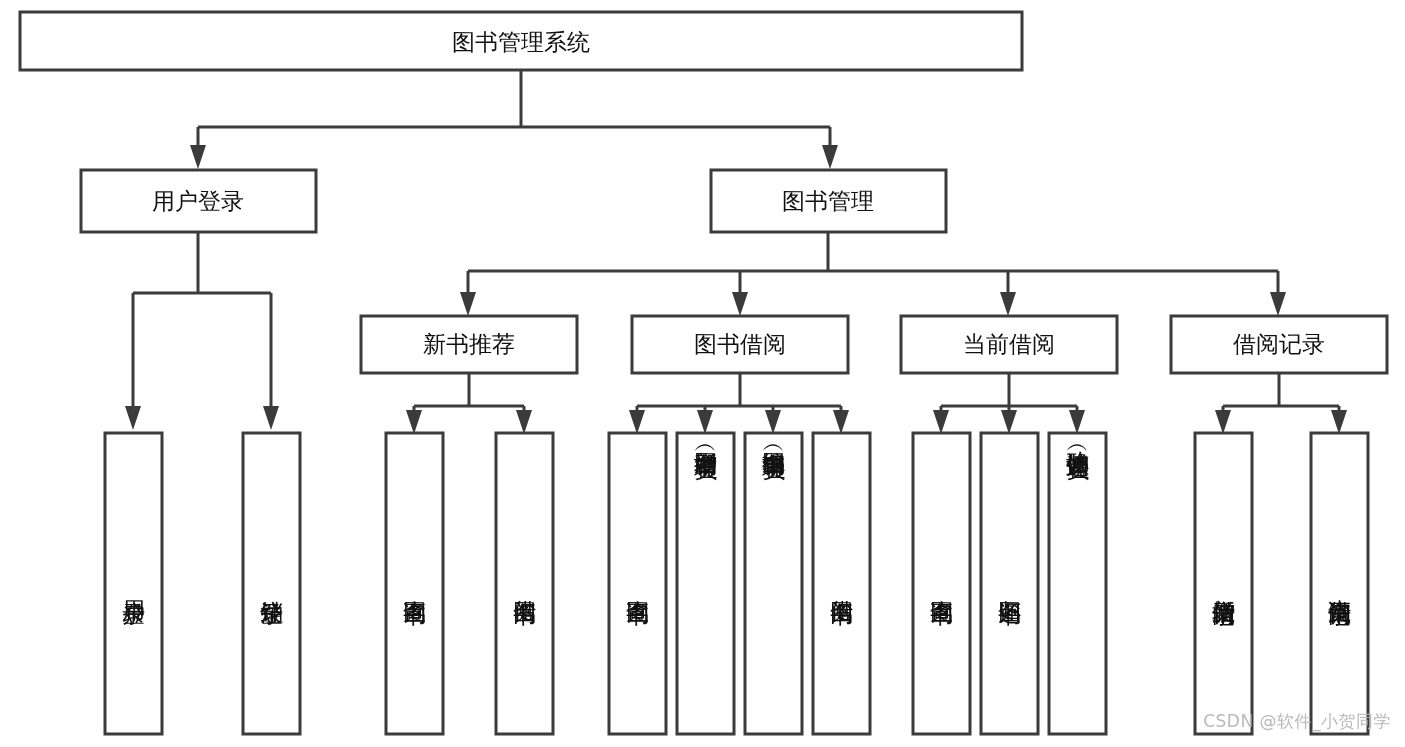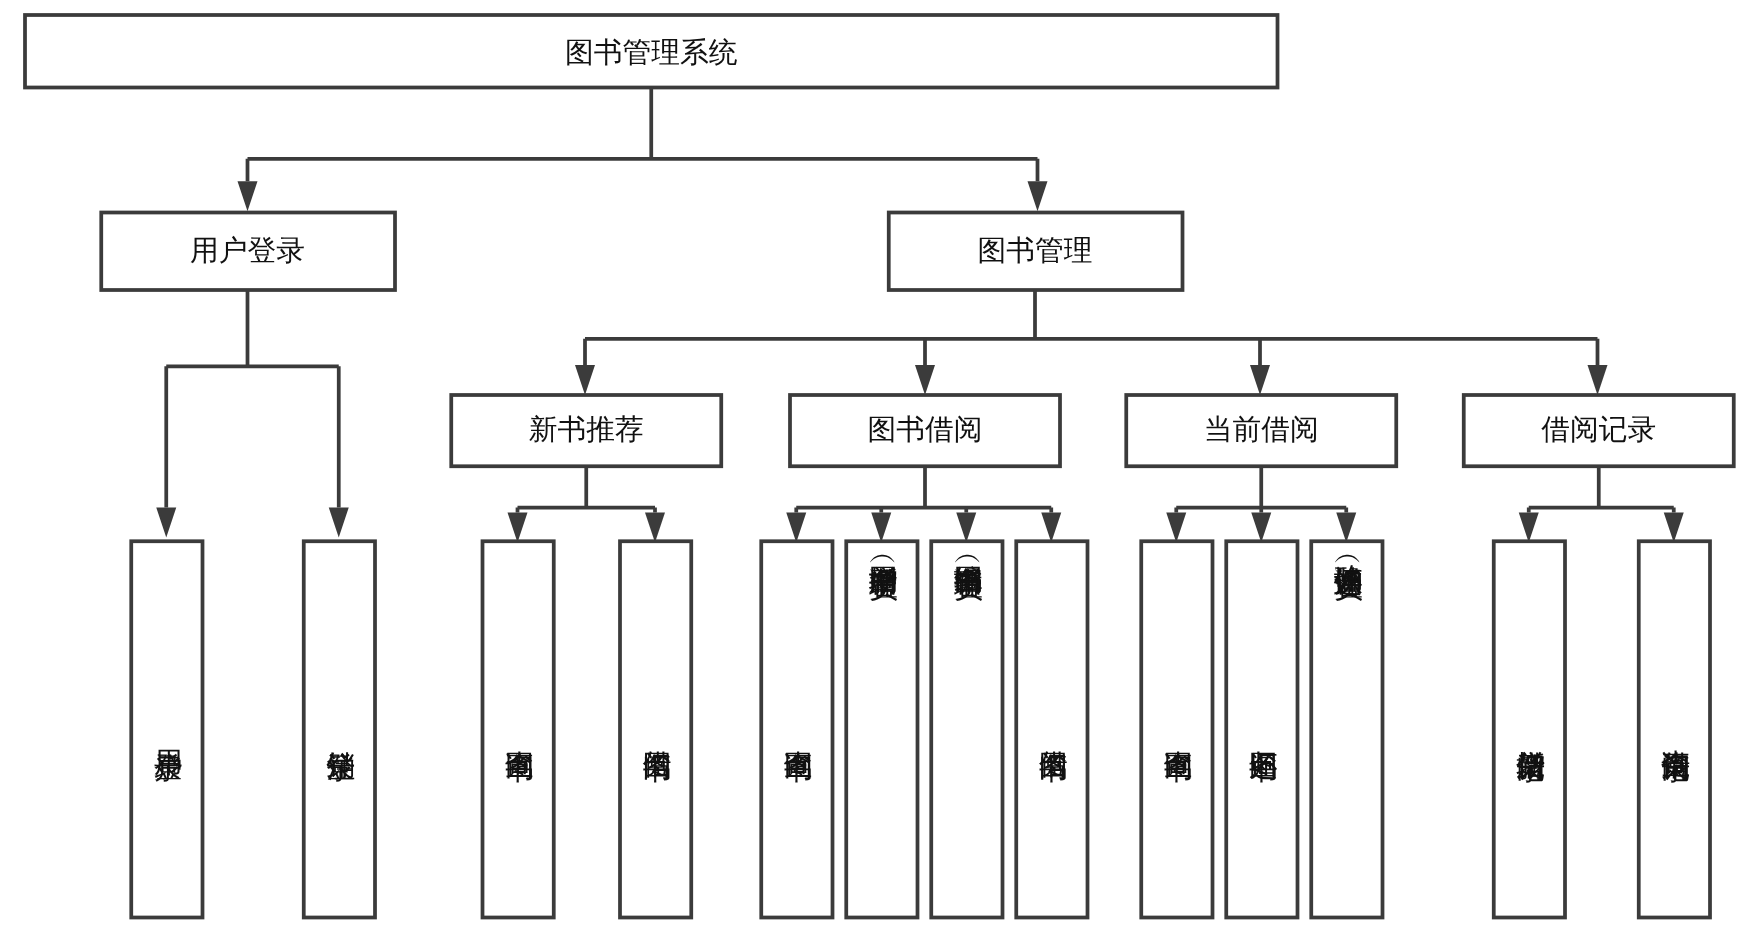--- a/index.html
+++ b/index.html
@@ -247,13 +247,14 @@
     <div class="leaf-label">确认归还（管理员）</div>
   </div>
 
   <div class="leaf-label-wrap" style="left:1195px; top:433px; width:57px; height:301px;">
     <div class="leaf-label">新增借阅记录</div>
   </div>
   <div class="leaf-label-wrap" style="left:1311px; top:433px; width:57px; height:301px;">
     <div class="leaf-label">查询借阅记录</div>
   </div>
 
+  <div class="watermark">CSDN @软件_小贺同学</div>
 </div>
 
 </body></html>

